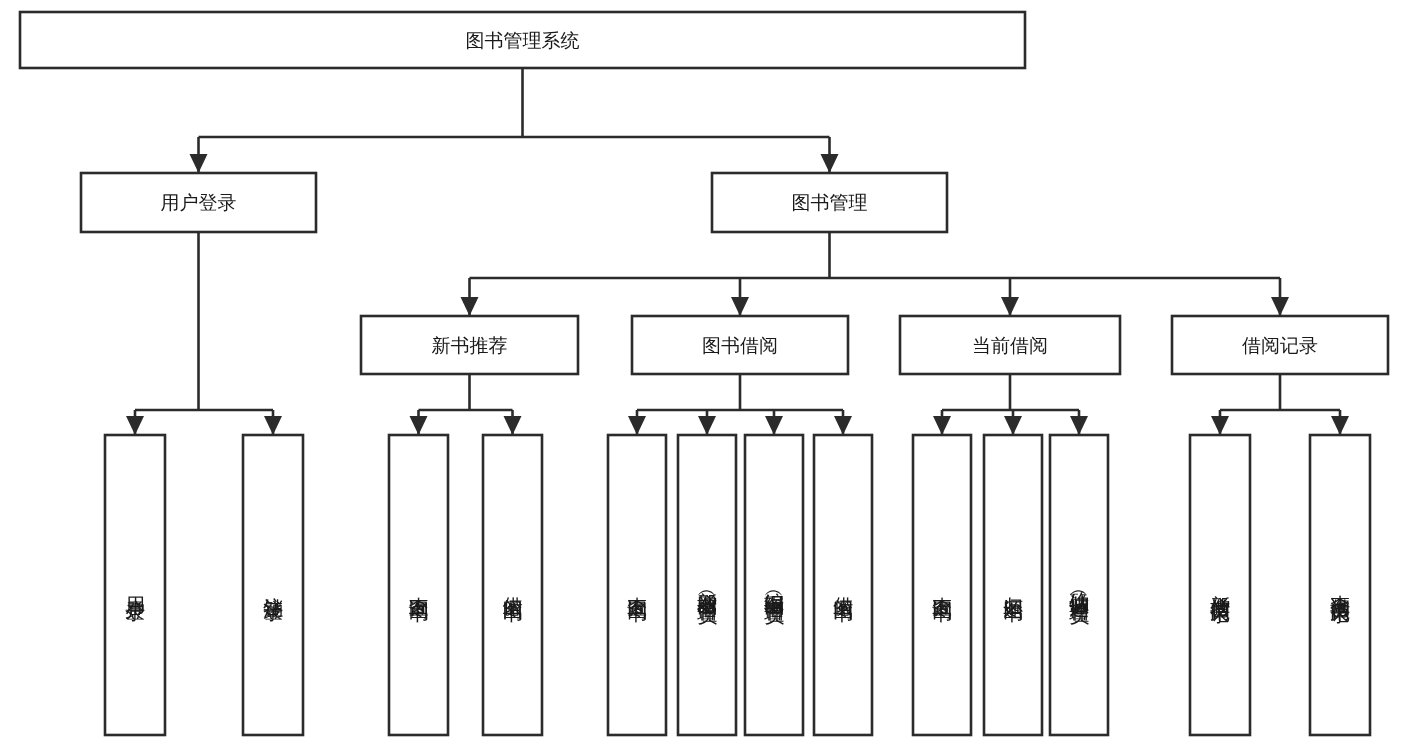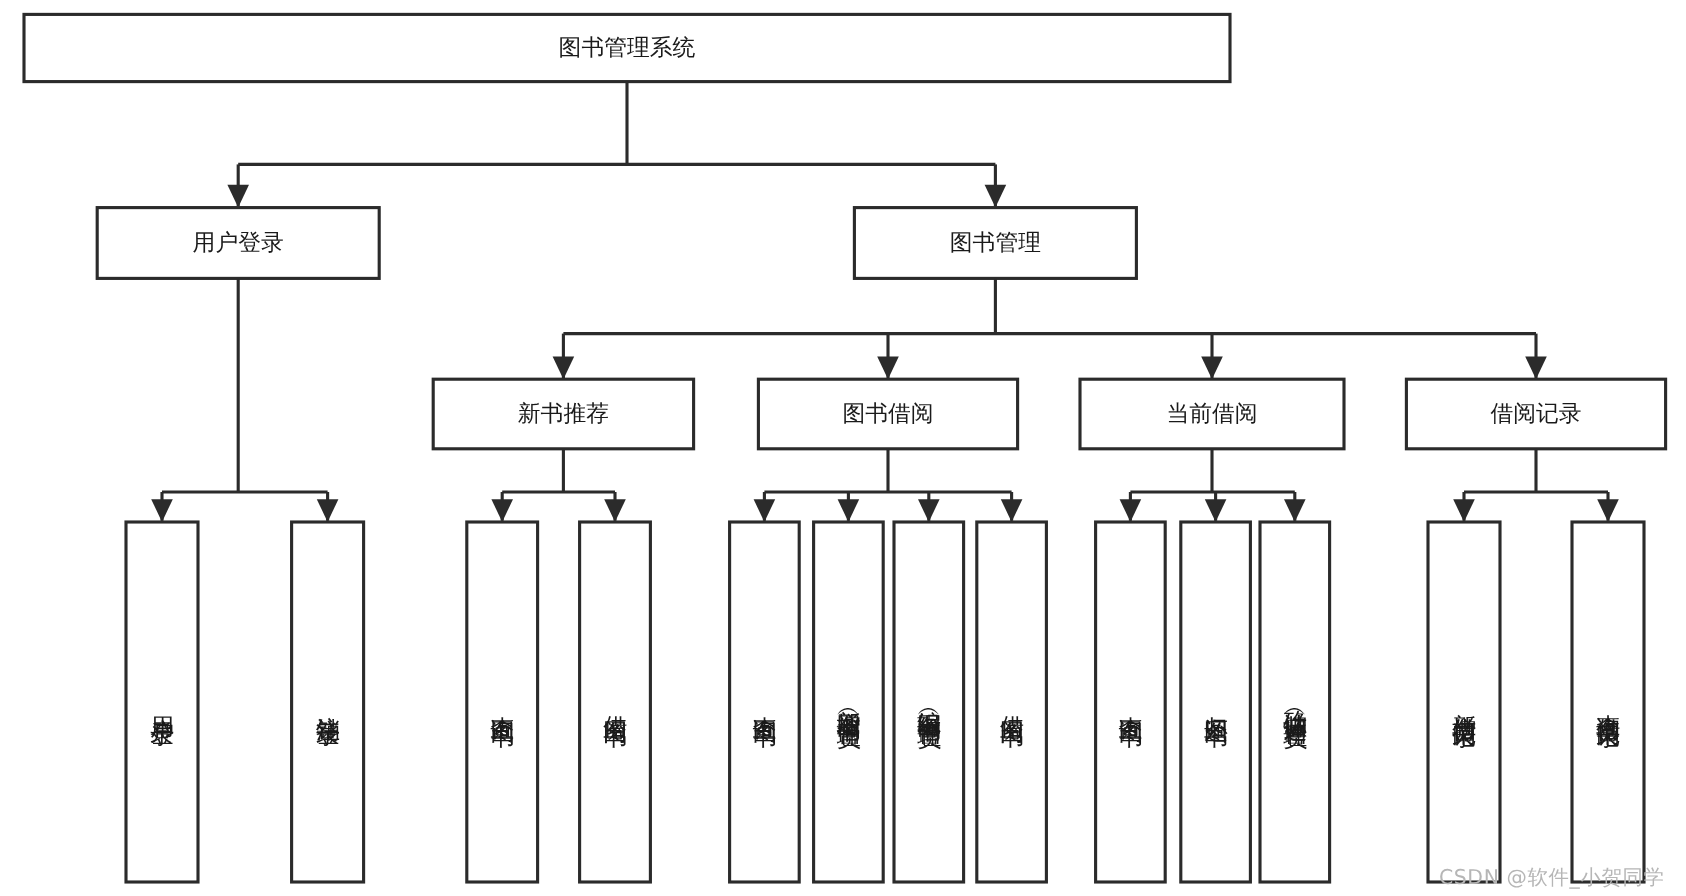--- a/index.html
+++ b/index.html
@@ -175,14 +175,13 @@
       <div class="vlabel" style="left: 678px; top: 439px; width: 58px; height: 292px;">新增图书（管理员）</div>
       <div class="vlabel" style="left: 745px; top: 439px; width: 58px; height: 292px;">编辑图书（管理员）</div>
       <div class="vlabel" style="left: 814px; top: 439px; width: 58px; height: 292px;">借阅图书</div>
       <div class="vlabel" style="left: 913px; top: 439px; width: 58px; height: 292px;">查询图书</div>
       <div class="vlabel" style="left: 984px; top: 439px; width: 58px; height: 292px;">归还图书</div>
       <div class="vlabel" style="left: 1050px; top: 439px; width: 58px; height: 292px;">确认归还（管理员）</div>
       <div class="vlabel" style="left: 1190px; top: 439px; width: 60px; height: 292px;">新增借阅记录</div>
       <div class="vlabel" style="left: 1310px; top: 439px; width: 60px; height: 292px;">查询借阅记录</div>
     </div>
 
-  <div id="watermark">CSDN @软件_小贺同学</div>
 </div>
 
 </body></html>

